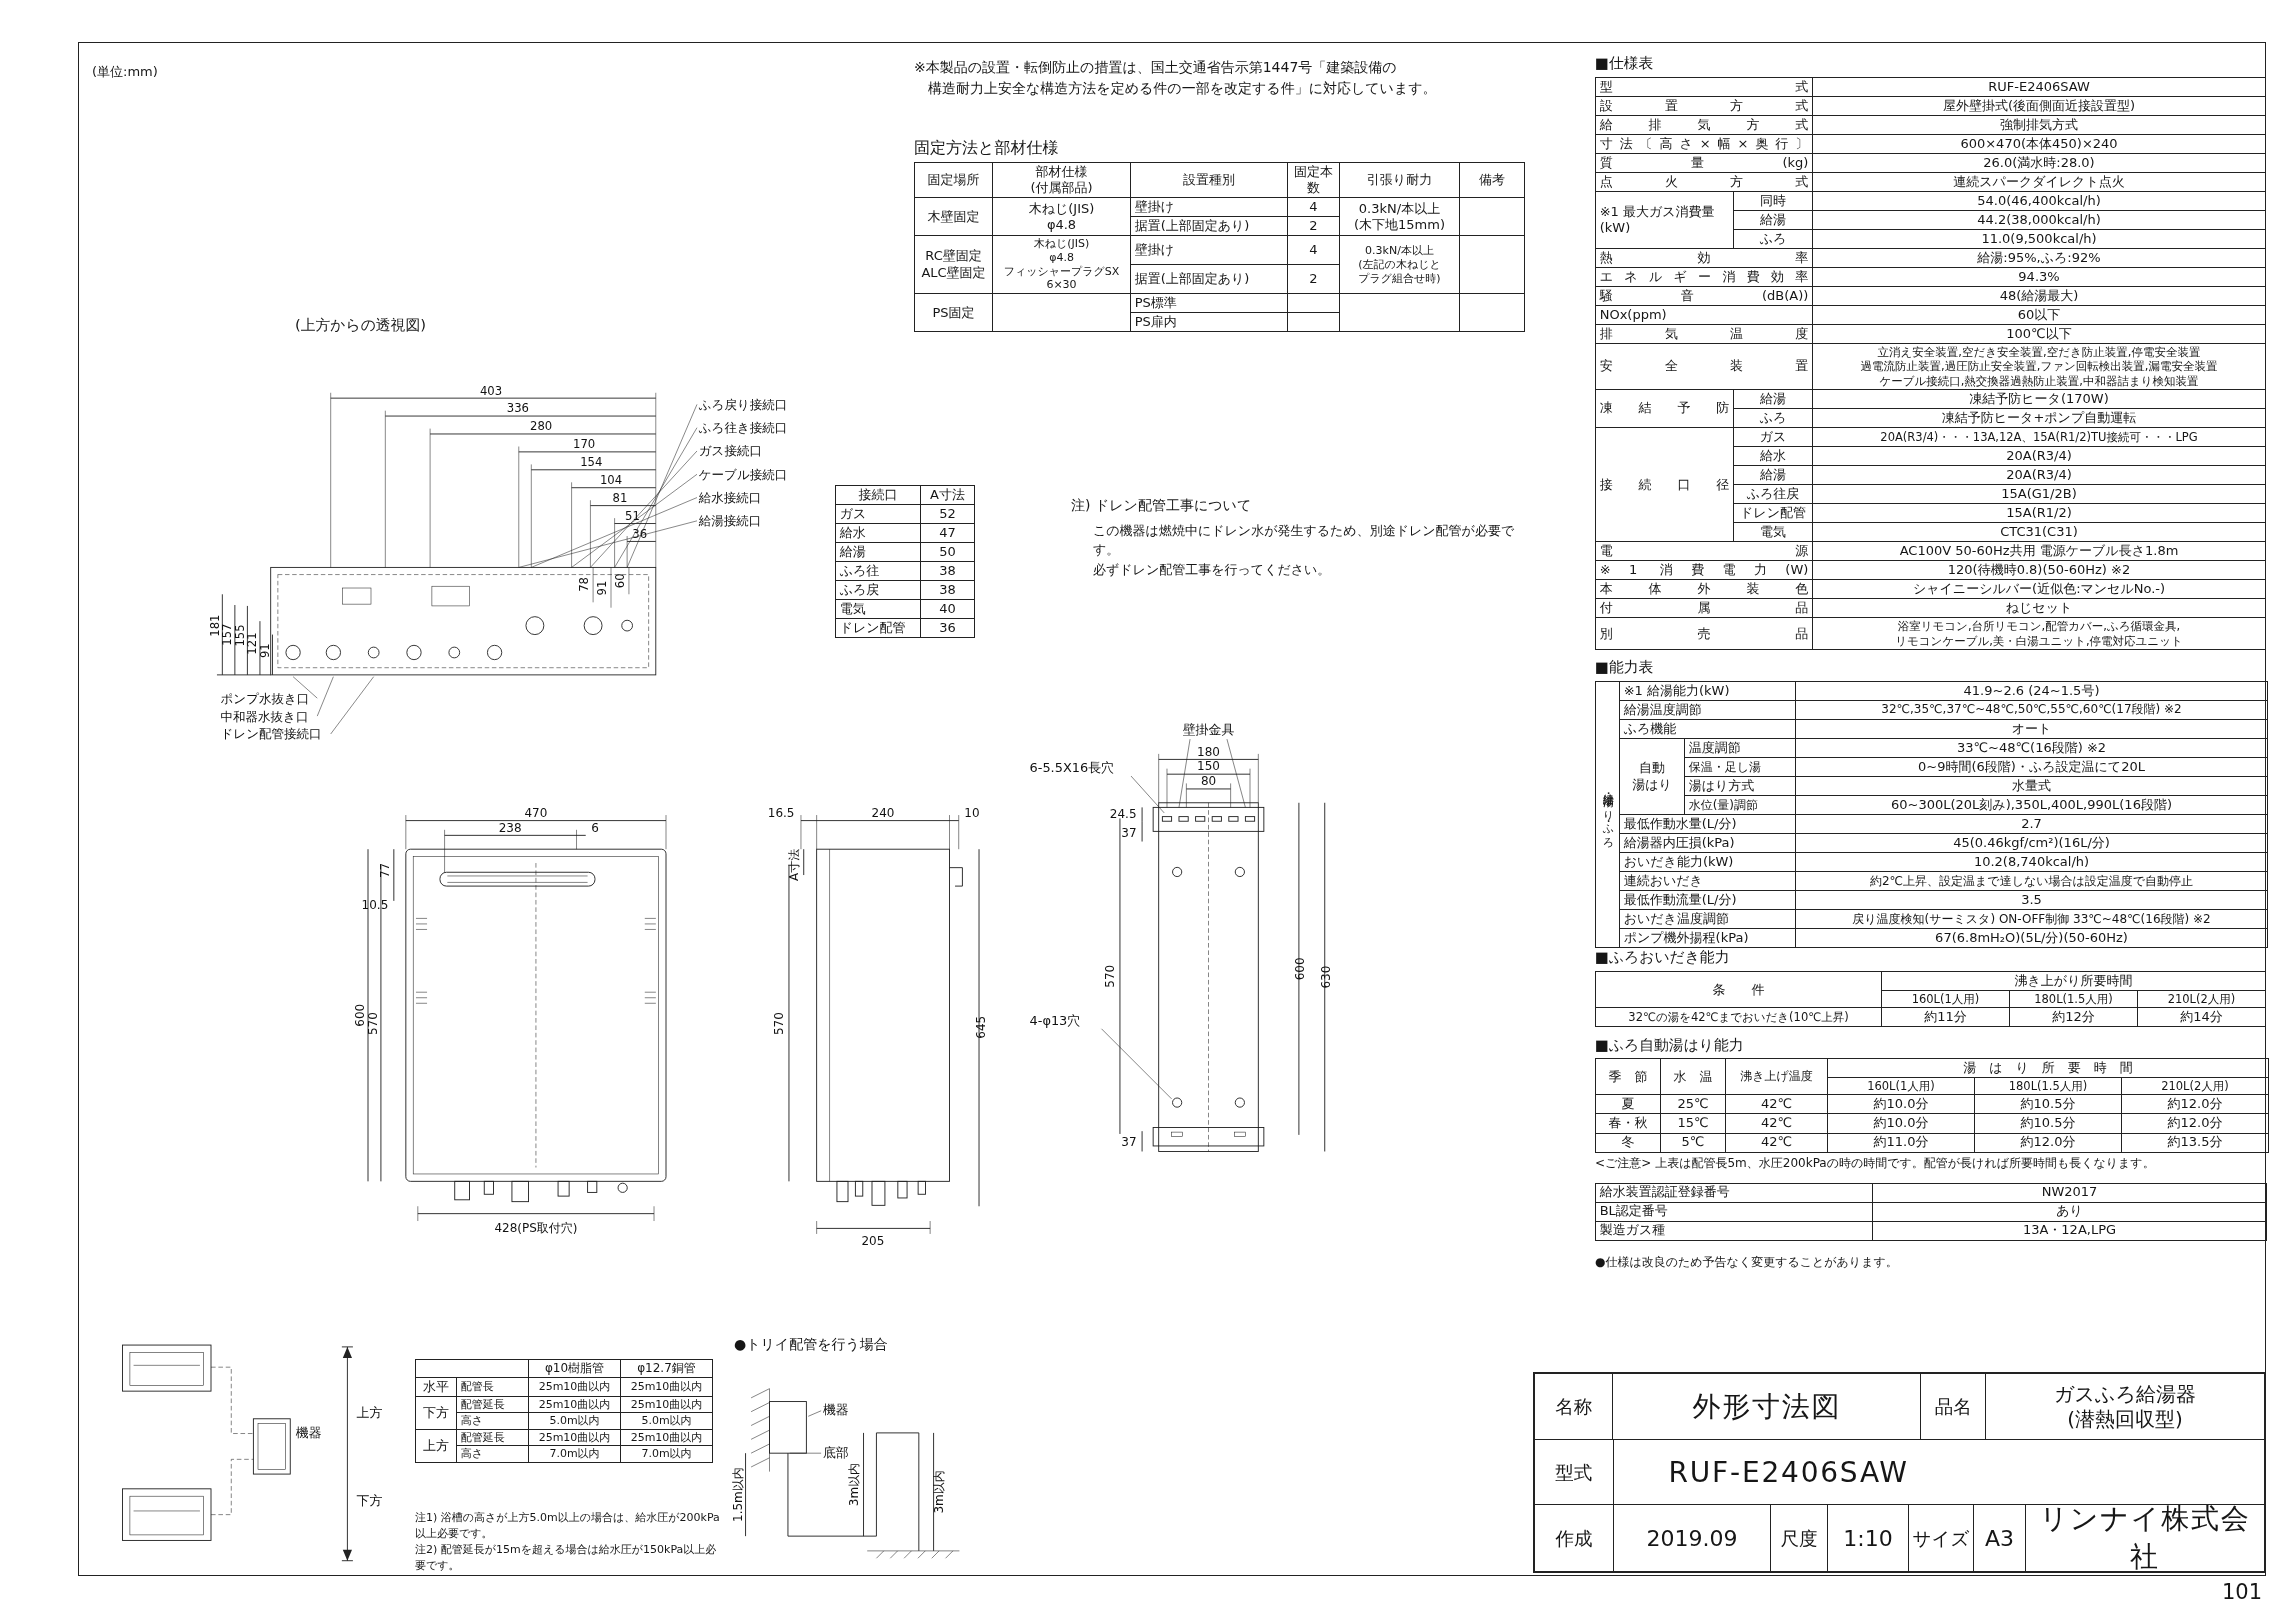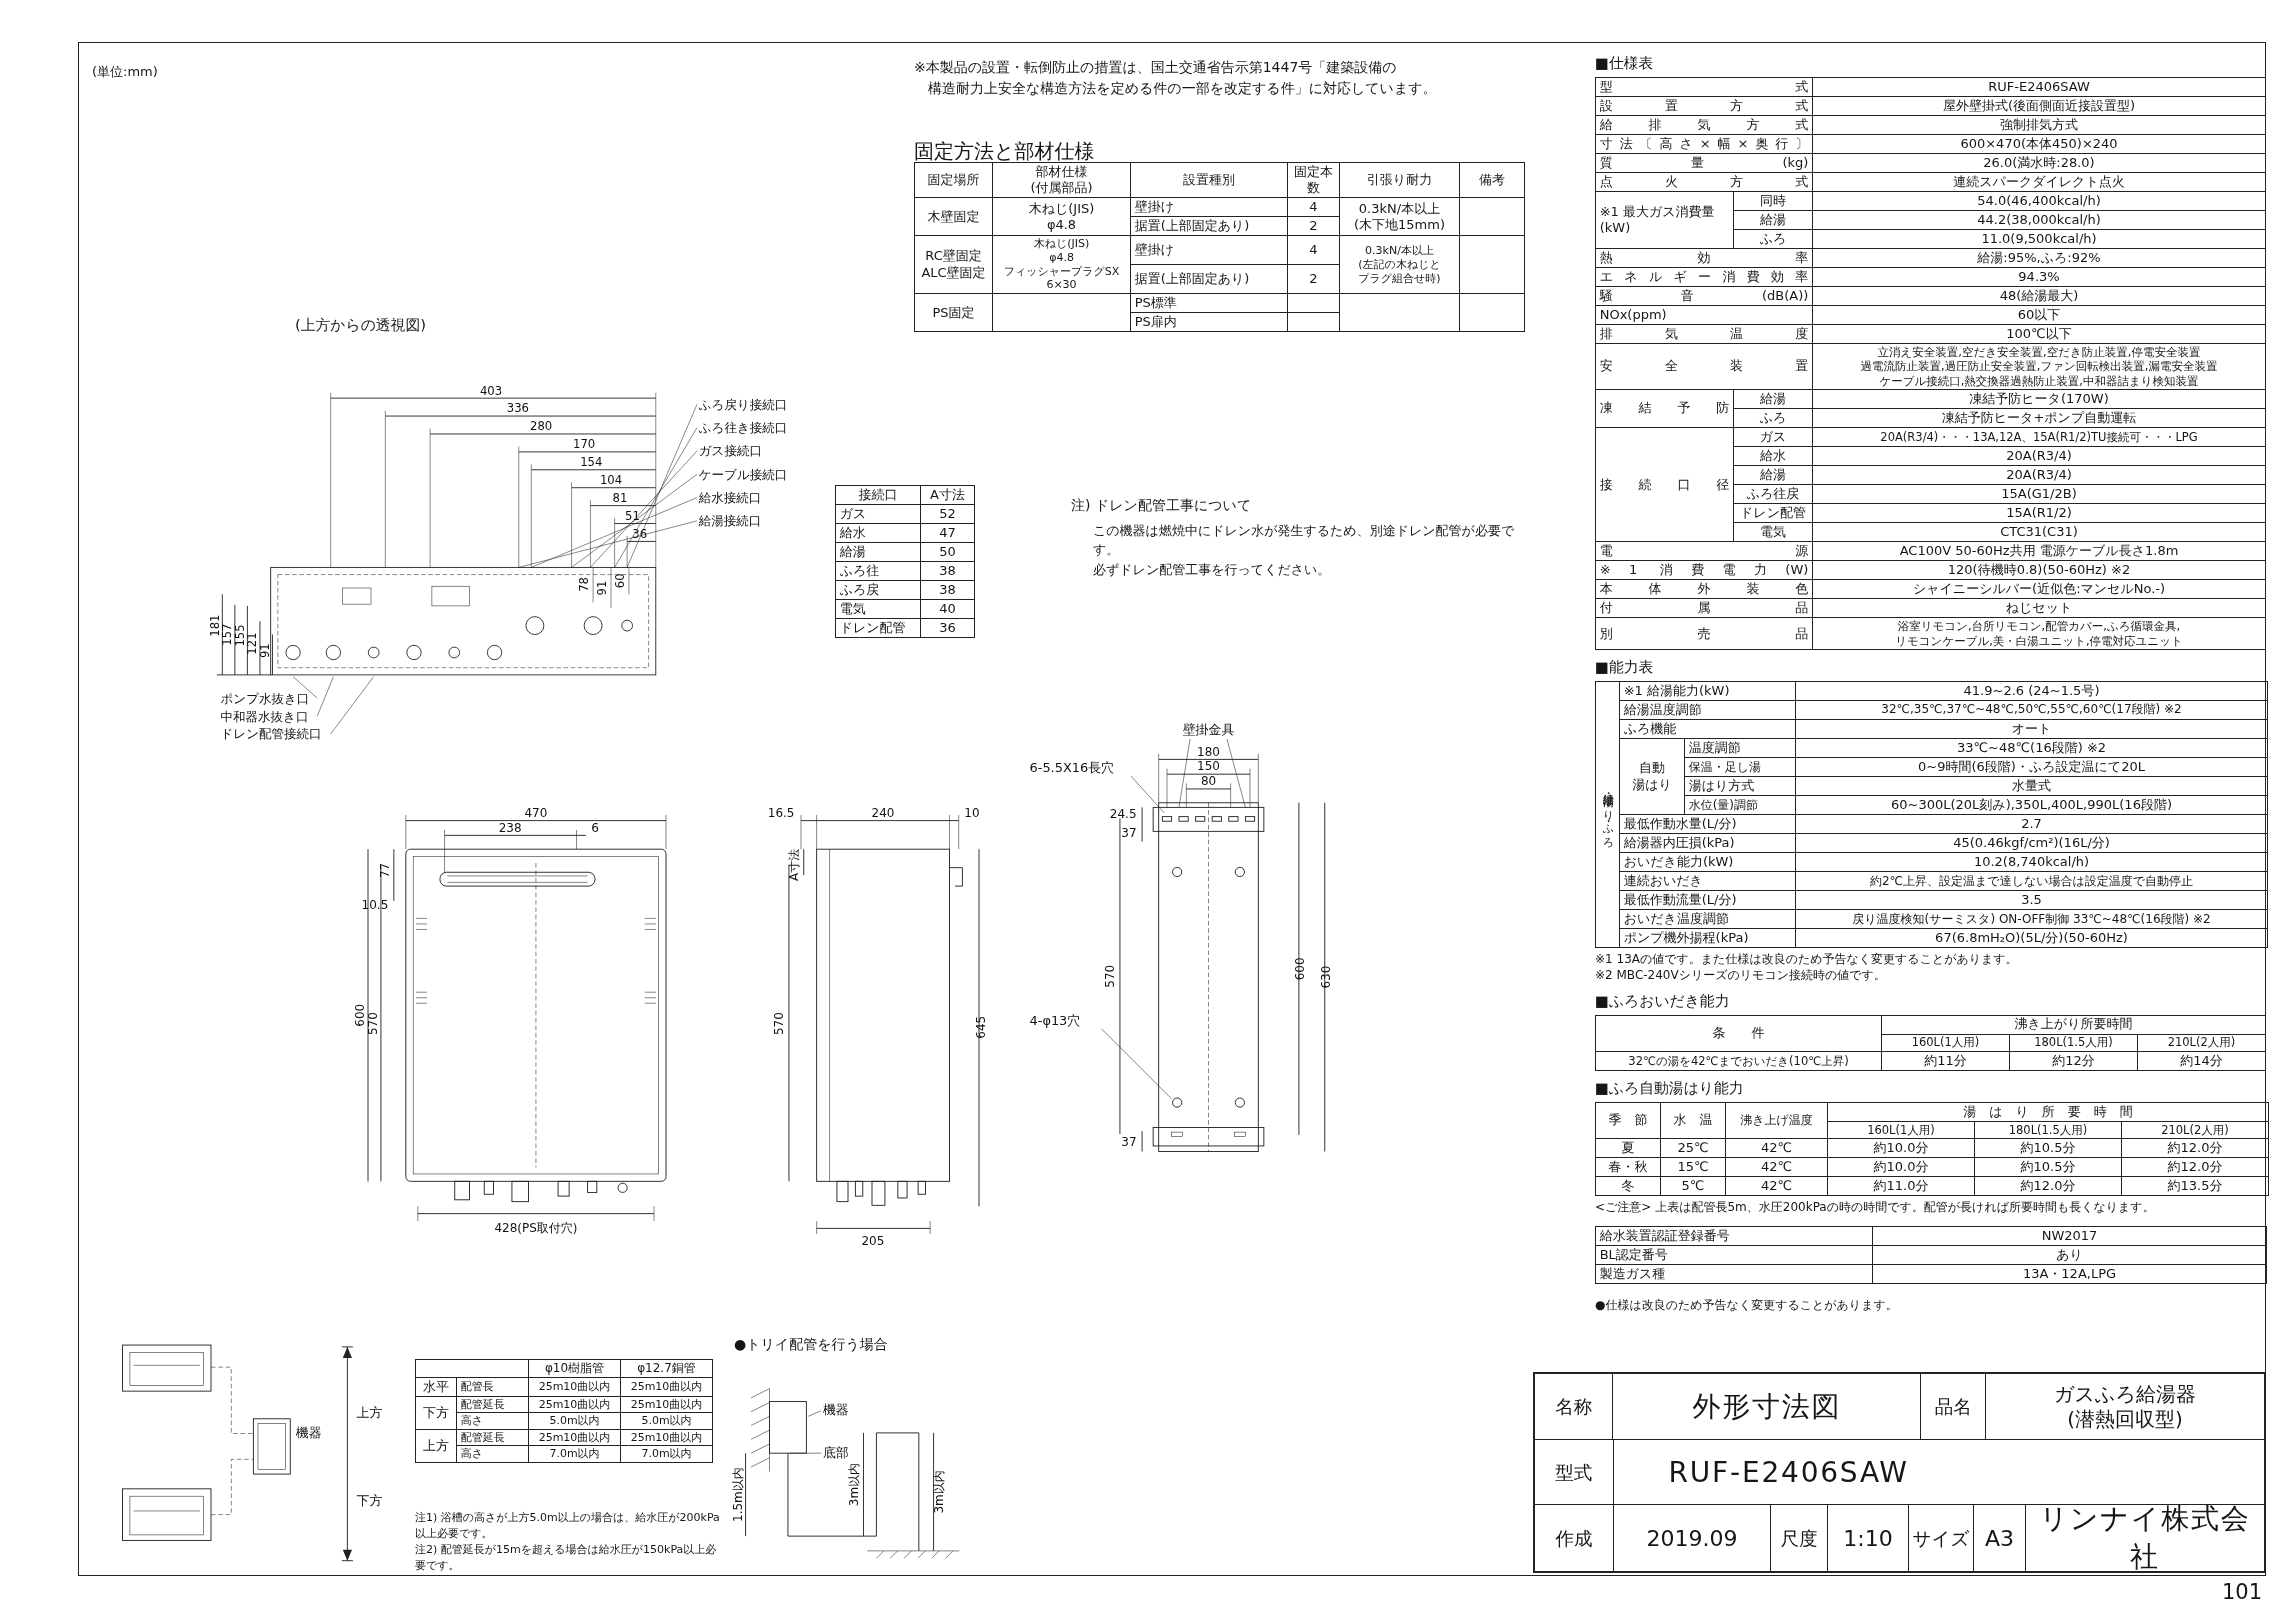--- a/index.html
+++ b/index.html
@@ -37,21 +37,21 @@
 </head>
 <body>
 
 <div class="frame"></div>
 
 <div class="abs small" style="left:92px;top:63px">(単位:mm)</div>
 
 <div class="abs pre" style="left:914px;top:57px;width:637px;font-size:14px;line-height:1.5">※本製品の設置・転倒防止の措置は、国土交通省告示第1447号「建築設備の
 　構造耐力上安全な構造方法を定める件の一部を改定する件」に対応しています。</div>
 
-<div class="abs" style="left:914px;top:138px;font-size:20px">固定方法と部材仕様</div>
+<div class="abs" style="left:914px;top:138px;font-size:16px">固定方法と部材仕様</div>
 <table class="t abs" style="left:914px;top:162px;width:609px">
   <colgroup>
       <col style="width:78px">
       <col style="width:138px">
       <col style="width:157px">
       <col style="width:52px">
       <col style="width:120px">
       <col style="width:65px">
     </colgroup>
   <tbody>
@@ -578,24 +578,20 @@
     <tr>
           <td colspan="2">おいだき温度調節</td>
           <td class="c" style="font-size:12px">戻り温度検知(サーミスタ) ON-OFF制御 33℃~48℃(16段階) ※2</td>
         </tr>
     <tr>
           <td colspan="2">ポンプ機外揚程(kPa)</td>
           <td class="c">67(6.8mH₂O)(5L/分)(50-60Hz)</td>
         </tr>
   </tbody>
     </table>
-  <div class="fnote">
-    <div>※1 13Aの値です。また仕様は改良のため予告なく変更することがあります。</div>
-    <div>※2 MBC-240Vシリーズのリモコン接続時の値です。</div>
-  </div>
 
   <div class="sec-title">■ふろおいだき能力</div>
   <table class="t rgap" style="width:671px">
     <colgroup>
         <col style="width:286px">
         <col style="width:128px">
         <col style="width:128px">
         <col style="width:128px">
       </colgroup>
     <tbody>

